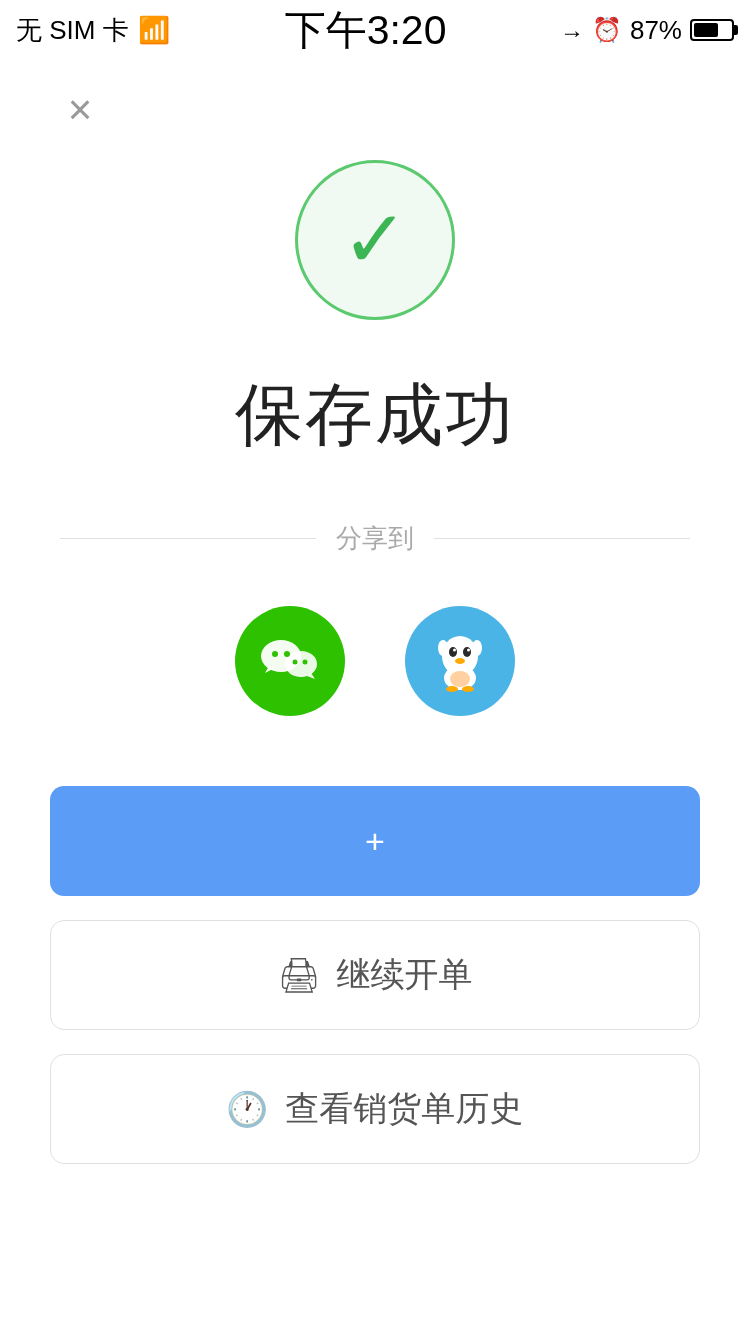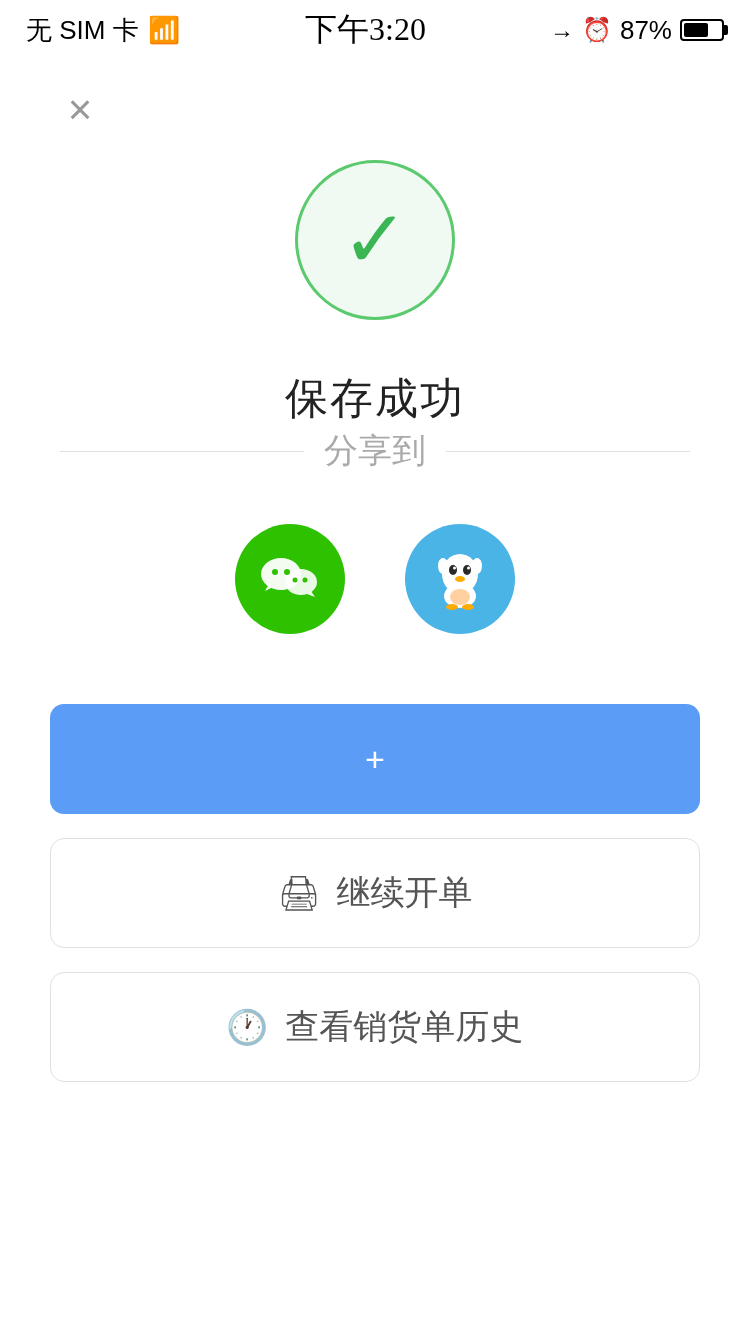--- a/index.html
+++ b/index.html
@@ -13,33 +13,32 @@
     }
 
     
     .status-bar {
       width: 100%;
       height: 60px;
       background: #ffffff;
       display: flex;
       align-items: center;
       justify-content: space-between;
-      padding: 0 26px;
+      padding: 0 16px;
       font-size: 26px;
       color: #000;
     }
     .status-left {
       display: flex;
       align-items: center;
       gap: 10px;
     }
     .status-center {
-      font-size: 32px;
+      font-size: 41px;
       font-weight: 500;
-      font-family: Liberation Serif, serif;
     }
     .status-right {
       display: flex;
       align-items: center;
       gap: 8px;
       font-size: 26px;
     }
     .battery-icon {
       display: inline-flex;
       align-items: center;
@@ -112,41 +111,42 @@
       margin-bottom: 50px;
     }
     .checkmark {
       font-size: 80px;
       color: #3cb554;
       line-height: 1;
     }
 
     
     .success-title {
-      font-size: 43px;
+      font-size: 68px;
       color: #222;
       font-weight: 400;
+      margin-bottom: 60px;
       letter-spacing: 2px;
     }
 
     
     .share-divider {
       width: 100%;
       display: flex;
       align-items: center;
       padding: 0 60px;
       margin-bottom: 50px;
     }
     .divider-line {
       flex: 1;
       height: 1px;
       background: #e0e0e0;
     }
     .divider-label {
-      font-size: 34px;
+      font-size: 26px;
       color: #aaa;
       padding: 0 20px;
     }
 
     
     .share-icons {
       display: flex;
       gap: 60px;
       margin-bottom: 70px;
     }

